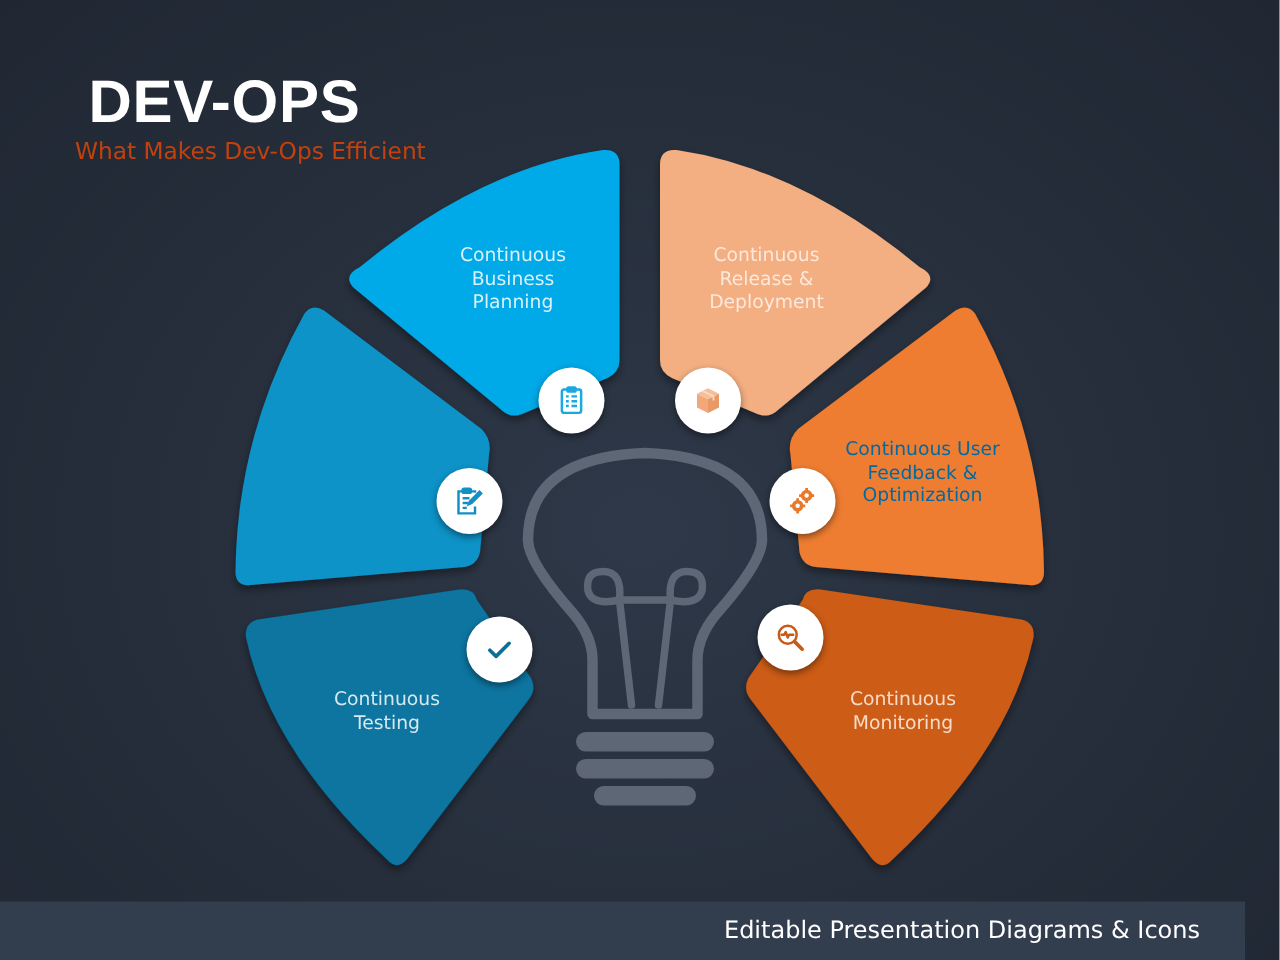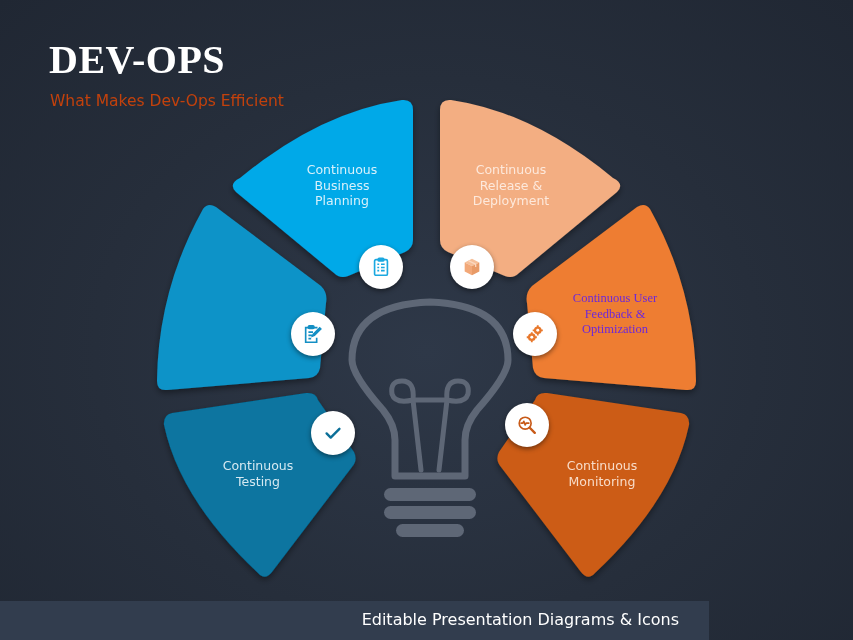--- a/index.html
+++ b/index.html
@@ -3,40 +3,40 @@
 <meta charset="utf-8">
 <style>
   html, body { margin: 0; padding: 0; }
   body {
     width: 853px; height: 640px; overflow: hidden; position: relative;
     background: radial-gradient(ellipse at 50% 55%, #2e3848 0%, #262e3b 55%, #202733 100%);
     font-family: "DejaVu Sans", sans-serif;
   }
   .title {
     position: absolute; left: 49px; top: 36px;
-    font-family: Liberation Serif, serif; font-weight: bold;
-    font-size: 40px; color: #ffffff; letter-spacing: 0.5px; margin: 0;
+    font-family: Liberation Sans, sans-serif; font-weight: bold;
+    font-size: 40px; color: #ffffff; letter-spacing: 0.5px; margin: 10px;
   }
   .subtitle {
     position: absolute; left: 50px; top: 92px;
     font-size: 15.5px; color: #c2410c; margin: 0;
   }
   .diagram { position: absolute; left: 0; top: 0; width: 853px; height: 640px; padding-left: 27px; }
   .seg-label {
     position: absolute; text-align: center; font-size: 12.5px; line-height: 15.5px;
     white-space: pre-line;
   }
   .icon-badge {
     position: absolute; width: 44px; height: 44px; border-radius: 50%;
     background: #ffffff; box-shadow: 0 2px 5px rgba(0,0,0,0.45);
     display: flex; align-items: center; justify-content: center;
   }
   .icon-badge svg { width: 22px; height: 22px; }
   .footer {
-    position: absolute; left: 0; top: 601px; width: 709px; height: 39px;
+    position: absolute; left: 0; top: 601px; width: 830px; height: 39px;
     background: #323d4e;
   }
   .footer-text {
     position: absolute; right: 30px; top: 9px;
     font-size: 16px; color: #ffffff;
   }
 </style>
 </head>
 <body>
 
@@ -72,21 +72,21 @@
   </svg>
 
   <div class="seg-label" style="left:292px;top:162px;width:100px;color:#d8f1fb;">Continuous
 Business
 Planning</div>
   <div class="seg-label" style="left:208px;top:458px;width:100px;color:#d5e9f1;">Continuous
 Testing</div>
   <div class="seg-label" style="left:461px;top:162px;width:100px;color:#fde9dc;">Continuous
 Release &amp;
 Deployment</div>
-  <div class="seg-label" style="left:555px;top:291px;width:120px;color:#6d28d9;font-family:Liberation Serif, serif;">Continuous User
+  <div class="seg-label" style="left:555px;top:291px;width:120px;color:#0369a1;">Continuous User
 Feedback &amp;
 Optimization</div>
   <div class="seg-label" style="left:552px;top:458px;width:100px;color:#f8dcc8;">Continuous
 Monitoring</div>
 
   <div class="icon-badge" style="left:359px;top:245px;">
     <svg viewBox="0 0 24 24" fill="none" stroke="#1aa8e0" stroke-width="1.8">
       <rect x="5" y="4" width="14" height="17" rx="1.5"></rect>
       <rect x="9" y="2.5" width="6" height="3" rx="1" fill="#1aa8e0"></rect>
       <path d="M8 9h2M12 9h4M8 12.5h2M12 12.5h4M8 16h2M12 16h4"></path>

